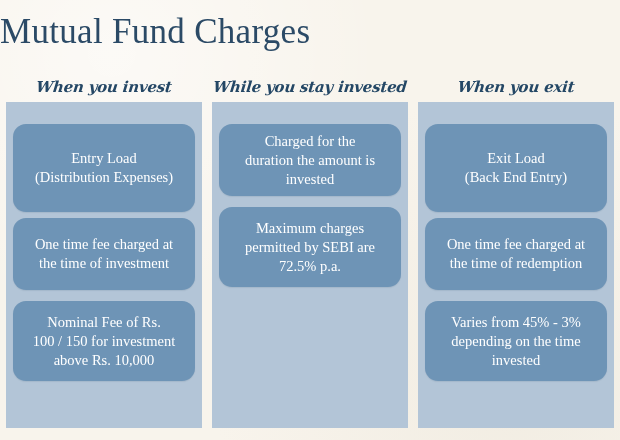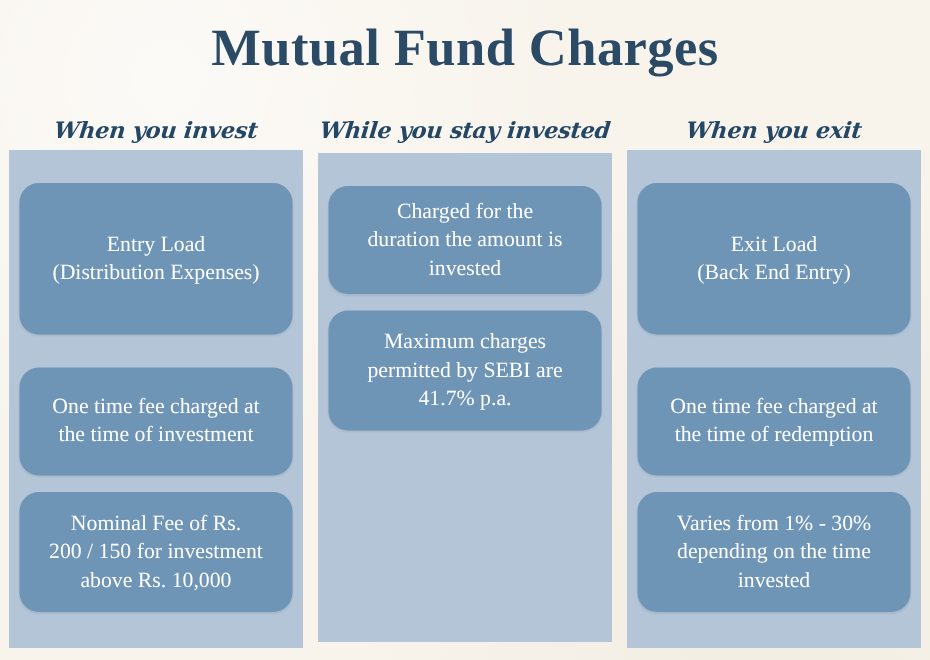--- a/index.html
+++ b/index.html
@@ -23,28 +23,27 @@
       radial-gradient(circle at 18% 12%, rgba(255,255,255,0.55) 0%, rgba(255,255,255,0) 42%),
       radial-gradient(circle at 82% 88%, rgba(232,226,212,0.40) 0%, rgba(232,226,212,0) 46%),
       #f8f4ec;
   }
 
   #page-title {
     position: absolute;
     top: 11px;
     left: 0;
     width: 620px;
-    text-align: center;
+    text-align: left;
     color: #2b4a66;
     font-family: "Liberation Serif", "DejaVu Serif", serif;
     font-size: 35px;
     line-height: 42px;
     letter-spacing: 0.3px;
     white-space: nowrap;
-    font-weight: bold;
   }
 
   #columns {
     position: absolute;
     top: 74px;
     left: 6px;
     width: 608px;
     height: 354px;
     display: flex;
     gap: 10px;
@@ -90,65 +89,65 @@
     line-height: 19px;
     display: flex;
     align-items: center;
     justify-content: center;
     padding: 4px 8px;
     box-sizing: border-box;
     white-space: pre-line;
     box-shadow: 0 1px 1px rgba(40,70,95,0.10);
   }
 
-  .card.card-title  { height: 101px; margin-bottom: 22px; }
+  .card.card-title  { height: 88px; margin-bottom: 6px; }
   .card.card-body   { height: 72px; margin-bottom: 11px; }
   .card.card-detail { height: 80px; }
 </style>
 </head>
 <body>
 
 <div id="infographic">
 
   <div id="page-title">Mutual Fund Charges</div>
 
   <div id="columns">
 
     <div class="column">
       <div class="column-header">When you invest</div>
       <div class="column-panel">
         <div class="card card-title">Entry Load
 (Distribution Expenses)</div>
         <div class="card card-body">One time fee charged at
 the time of investment</div>
         <div class="card card-detail">Nominal Fee of Rs.
-200 / 150 for investment
+100 / 150 for investment
 above Rs. 10,000</div>
       </div>
     </div>
 
     <div class="column">
       <div class="column-header">While you stay invested</div>
       <div class="column-panel">
         <div class="card card-body">Charged for the
 duration the amount is
 invested</div>
         <div class="card card-detail">Maximum charges
 permitted by SEBI are
-41.7% p.a.</div>
+72.5% p.a.</div>
       </div>
     </div>
 
     <div class="column">
       <div class="column-header">When you exit</div>
       <div class="column-panel">
         <div class="card card-title">Exit Load
 (Back End Entry)</div>
         <div class="card card-body">One time fee charged at
 the time of redemption</div>
-        <div class="card card-detail">Varies from 1% - 30%
+        <div class="card card-detail">Varies from 45% - 3%
 depending on the time
 invested</div>
       </div>
     </div>
 
   </div>
 </div>
 
 </body></html>

